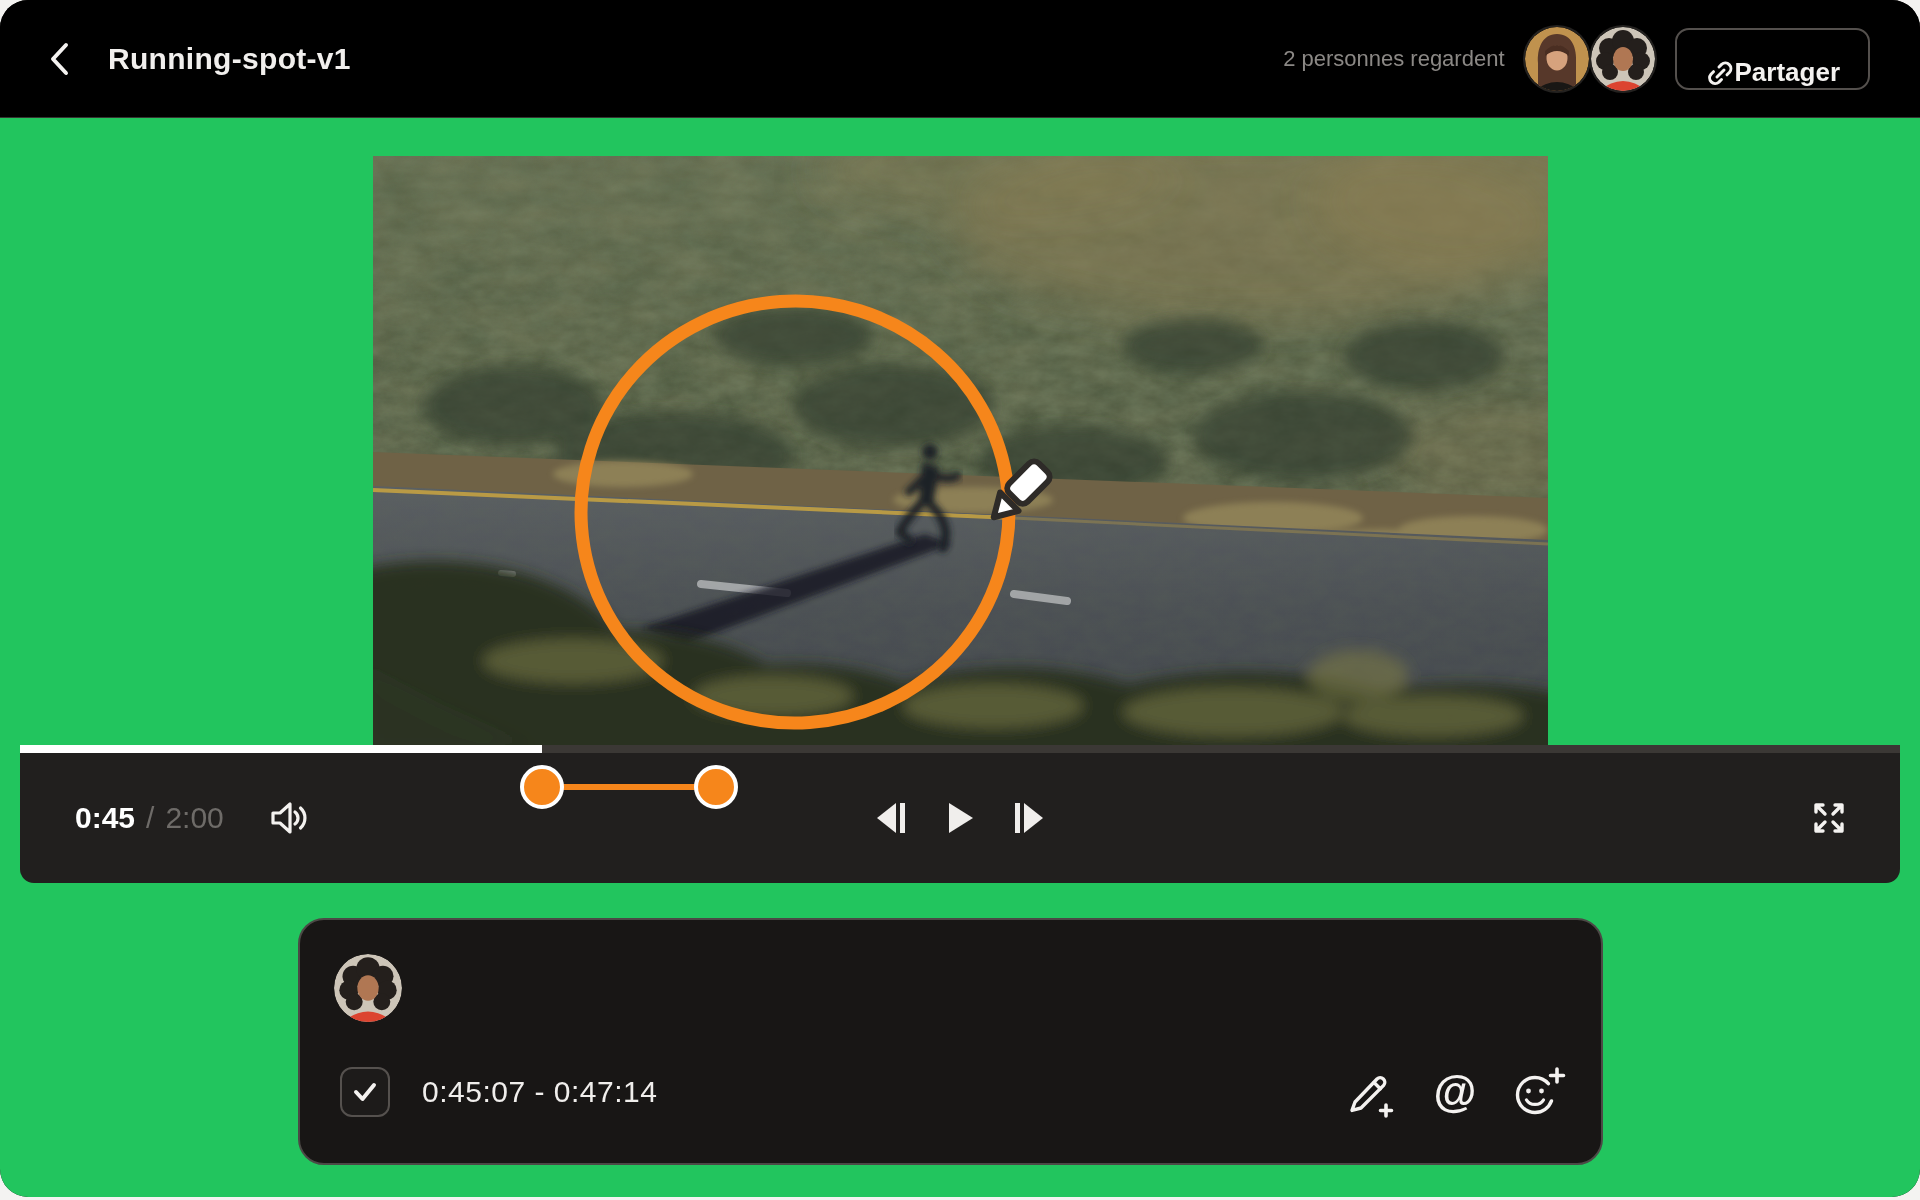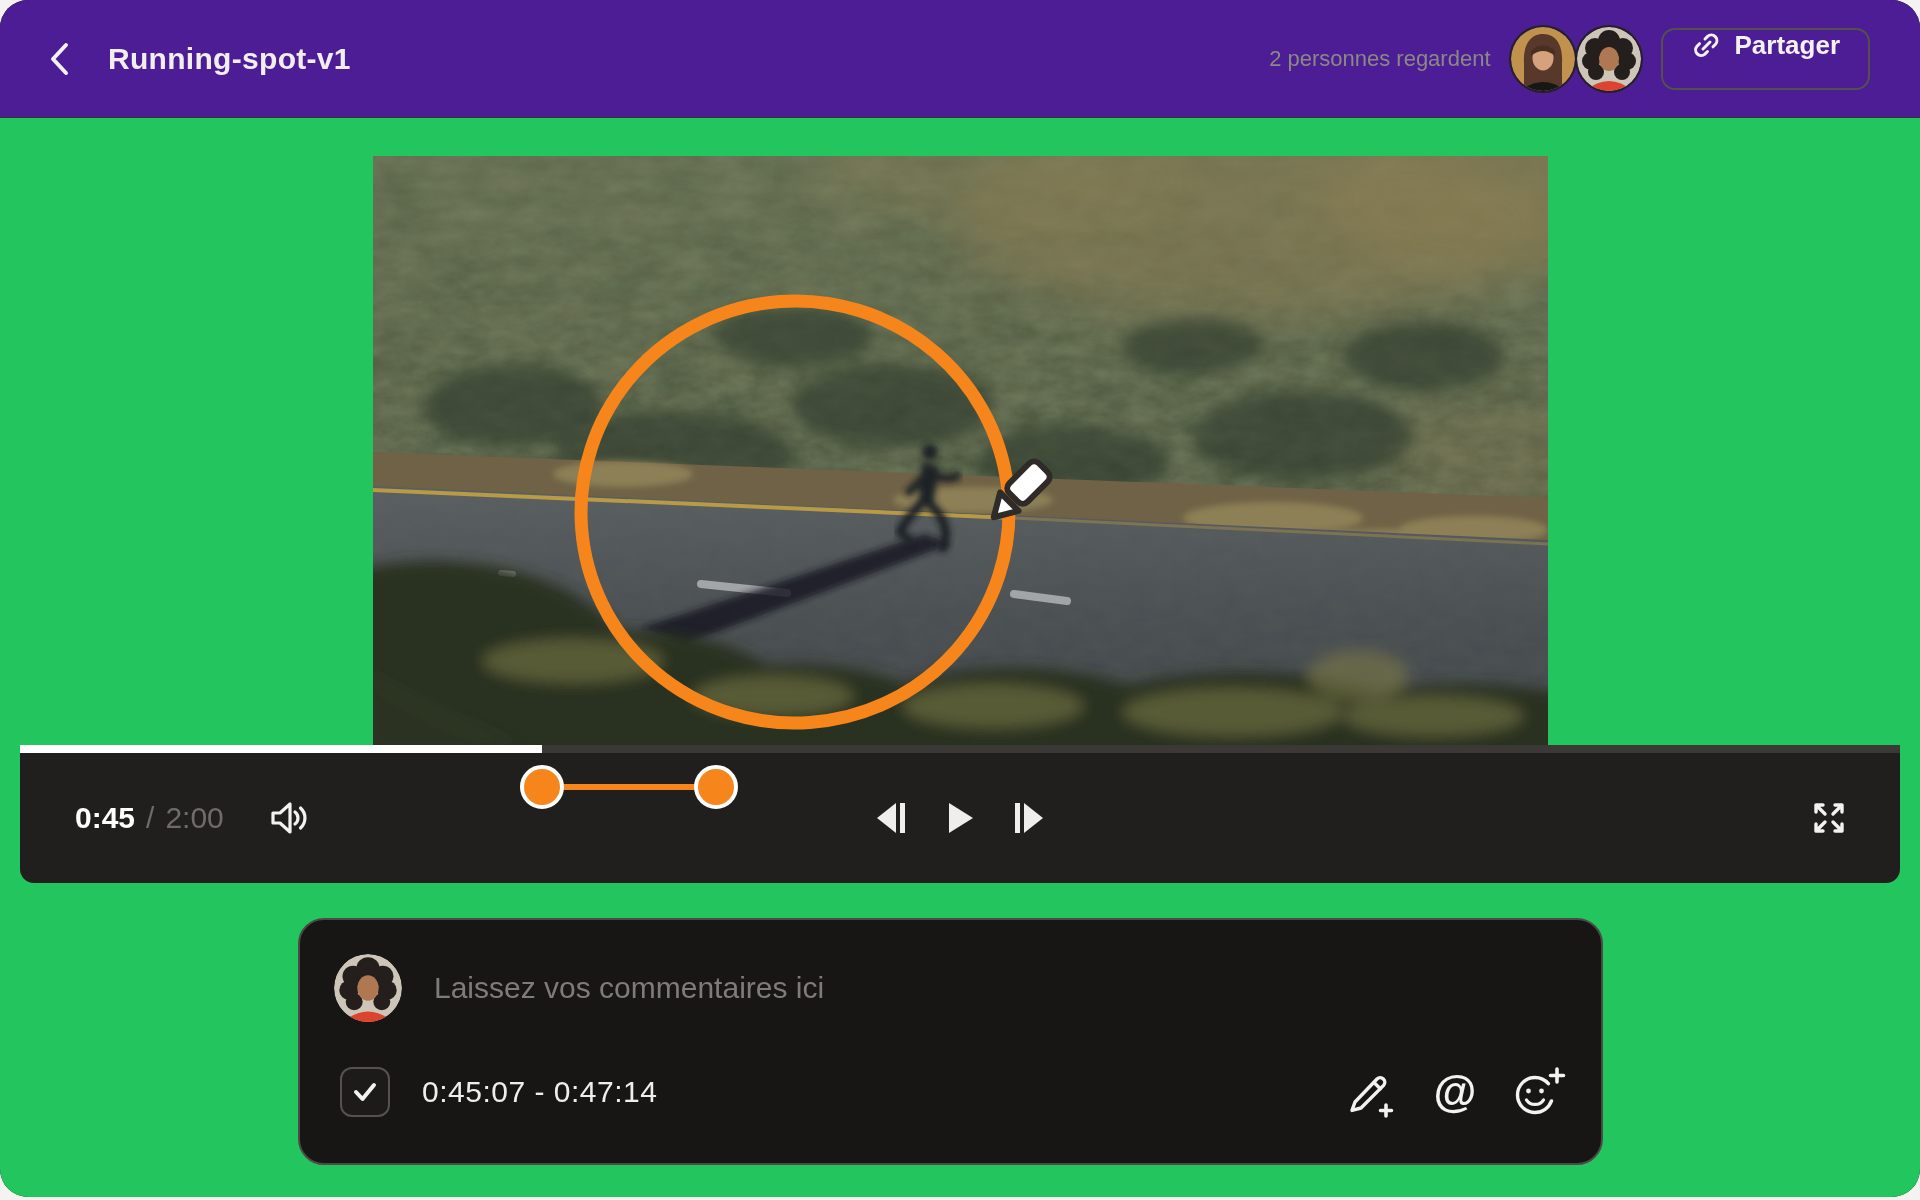--- a/index.html
+++ b/index.html
@@ -1,35 +1,35 @@
 <!DOCTYPE html>
 <html><head>
 <meta charset="utf-8">
 <style>
   html,body{margin:0;padding:0;width:1920px;height:1200px;background:#f4f3f1;overflow:hidden;
     font-family:"Liberation Sans","DejaVu Sans",sans-serif;}
   .app{position:absolute;left:0;top:0;width:1920px;height:1197px;background:#161413;
     border-radius:28px;overflow:hidden;}
 
   
-  .topbar{position:absolute;left:0;top:0;width:100%;height:118px;background:#4c1d95;
+  .topbar{position:absolute;left:0;top:0;width:100%;height:118px;background:#000000;
     border-bottom:1px solid #363432;display:flex;align-items:center;
     padding:0 50px 0 36px;box-sizing:border-box;}
   .back-btn{width:46px;height:46px;background:none;border:none;cursor:pointer;
     display:flex;align-items:center;justify-content:center;padding:0;margin-right:26px;}
   .title{font-size:30px;font-weight:600;color:#f1efed;letter-spacing:.3px;}
   .top-right{margin-left:auto;display:flex;align-items:center;}
   .viewers{font-size:22px;color:#8b8885;margin-right:20px;}
   .avatar-stack{display:flex;align-items:center;gap:2px;margin-right:20px;}
   .avatar{width:64px;height:64px;border-radius:50%;overflow:hidden;flex:0 0 auto;
     box-shadow:0 0 0 2px #242220;}
   .avatar svg{display:block;width:100%;height:100%;}
   .share-btn{height:62px;padding:0 28px;border-radius:14px;border:2px solid #54504d;
     background:transparent;color:#f4f2f0;font-size:26px;font-weight:600;
-    display:flex;align-items:flex-start;gap:14px;cursor:pointer;
+    display:flex;align-items:flex-end;cursor:pointer;
     font-family:"Liberation Sans","DejaVu Sans",sans-serif;}
 
   
   .stage{position:absolute;left:0;top:118px;right:0;bottom:0;background:#22c55e;}
 
   .video{position:absolute;left:373px;top:38px;width:1175px;height:589px;background:#000;
     overflow:hidden;}
   .video svg{position:absolute;left:0;top:0;width:100%;height:100%;}
 
   
@@ -352,21 +352,20 @@
                 <circle cx="14" cy="34" r="9"></circle>
                   <circle cx="50" cy="34" r="9"></circle>
                 <circle cx="19" cy="45" r="8"></circle>
                   <circle cx="45" cy="45" r="8"></circle>
               </g>
               <ellipse cx="32" cy="32" rx="10" ry="12" fill="#b07753"></ellipse>
               <path d="M8 64 Q32 44 56 64 Z" fill="#dc4430"></path>
             </g>
           </svg>
         </span>
-        <input class="comment-input" type="text" placeholder="Laissez vos commentaires ici" style="">
       </div>
 
       <div class="row2">
         <span class="checkbox" role="checkbox" aria-checked="true">
           <svg width="28" height="28" viewBox="0 0 28 28">
             <polyline points="5,14 11.5,21 23,7" class="st" stroke-width="4"></polyline>
           </svg>
         </span>
         <span class="range-text">0:45:07 - 0:47:14</span>
 

